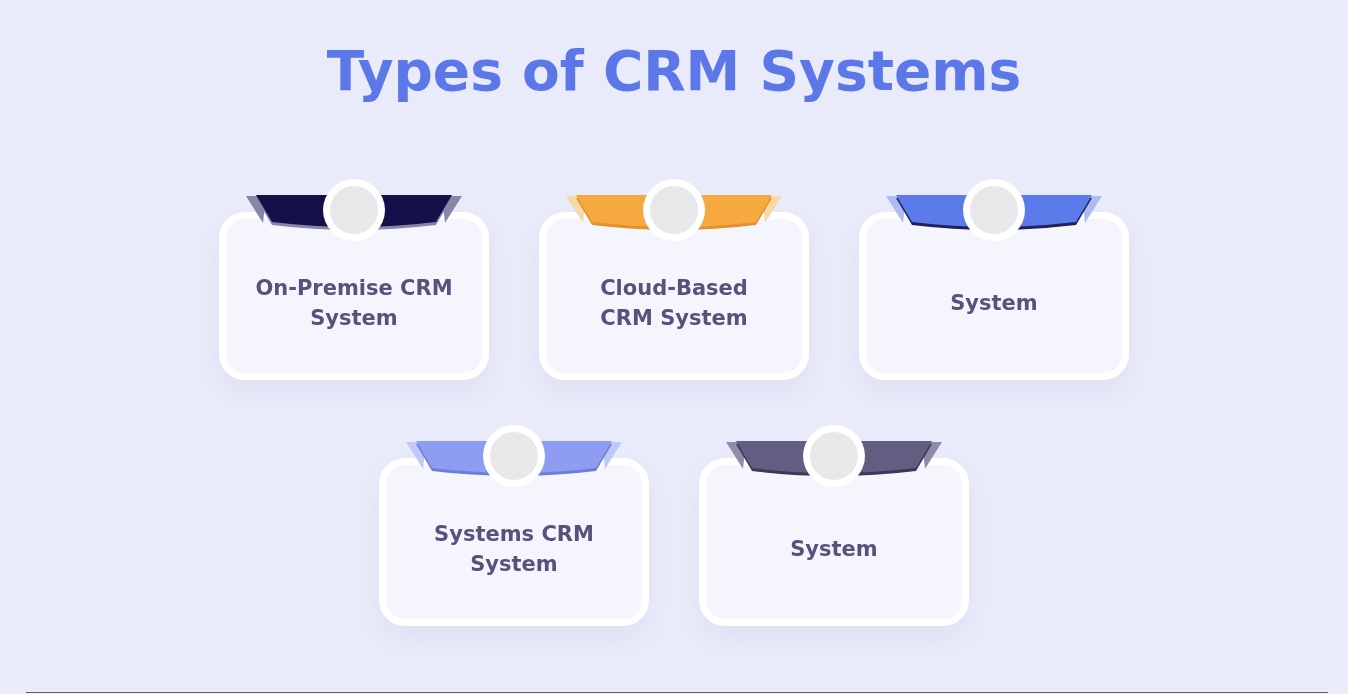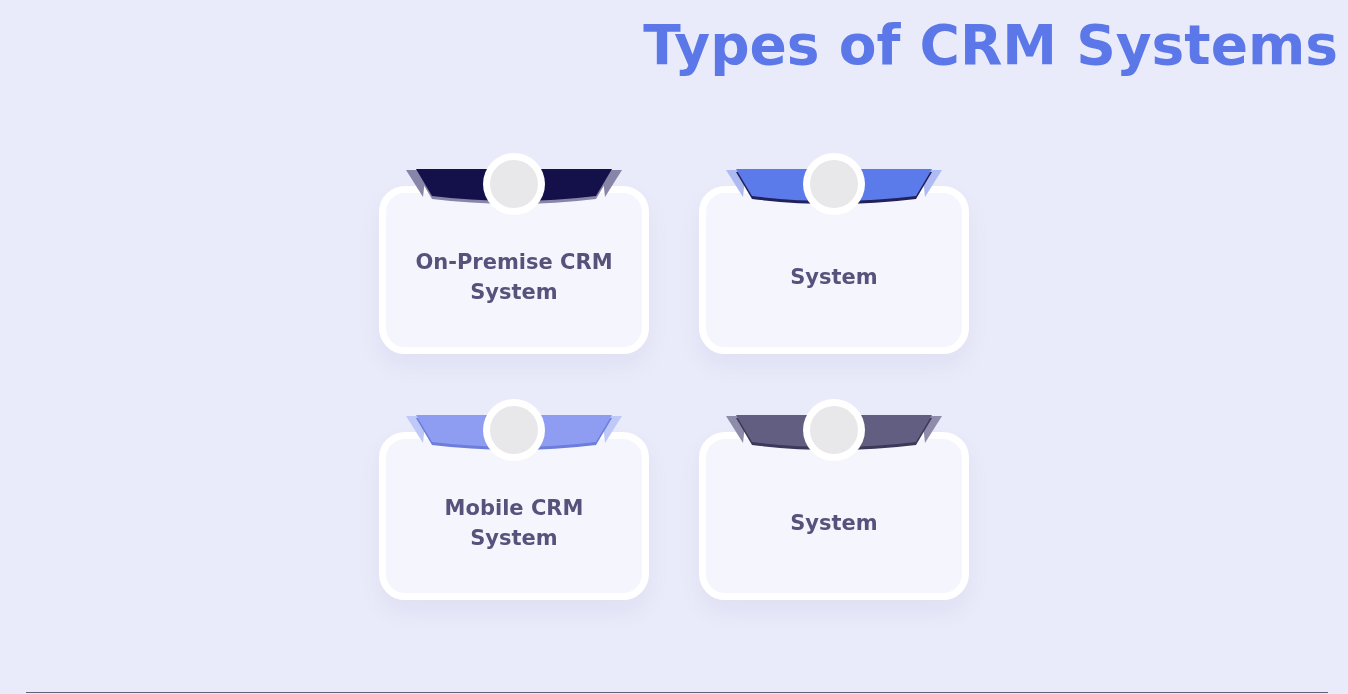--- a/index.html
+++ b/index.html
@@ -8,23 +8,24 @@
   }
   body {
     width: 1348px;
     height: 694px;
     position: relative;
     overflow: hidden;
     background: var(--background, #E9EBFA);
     font-family: "DejaVu Sans", "Liberation Sans", sans-serif;
   }
   .page-title {
-    margin: 10px;
+    margin: 0;
+    padding-top: 36px;
     height: 70px;
-    text-align: right;
+    text-align: center;
     font-size: 55px;
     font-weight: 700;
     letter-spacing: 0px;
     color: var(--title-color, #5C78E8);
     line-height: 70px;
   }
   .card-grid {
     position: relative;
   }
   .card-row {
@@ -98,20 +99,34 @@
       <path class="shadow" d="M22,20 L218,20 L202,47 Q120,57 38,47 Z"></path>
       <path class="band" d="M22,17 L218,17 L202,44 Q120,54 38,44 Z"></path>
       <circle class="badge-outer" cx="120" cy="32" r="31"></circle>
       <circle class="badge-inner" cx="120" cy="32" r="24"></circle>
     </svg>
     <div class="card-label">
       <span>On-Premise CRM</span>
       <span>System</span>
     </div>
   </div>
+      <div class="crm-card" style="--ribbon: #F5A93F; --fold: #F7D9A8; --shadow: #E2922E;">
+    <svg class="ribbon" viewBox="0 0 240 70" width="240" height="70" xmlns="http://www.w3.org/2000/svg">
+      <polygon class="fold" points="12,18 32,18 29,45"></polygon>
+      <polygon class="fold" points="228,18 208,18 211,45"></polygon>
+      <path class="shadow" d="M22,20 L218,20 L202,47 Q120,57 38,47 Z"></path>
+      <path class="band" d="M22,17 L218,17 L202,44 Q120,54 38,44 Z"></path>
+      <circle class="badge-outer" cx="120" cy="32" r="31"></circle>
+      <circle class="badge-inner" cx="120" cy="32" r="24"></circle>
+    </svg>
+    <div class="card-label">
+      <span>Cloud-Based</span>
+      <span>CRM System</span>
+    </div>
+  </div>
       <div class="crm-card" style="--ribbon: #5B7BEA; --fold: #AEBBF3; --shadow: #23215A;">
     <svg class="ribbon" viewBox="0 0 240 70" width="240" height="70" xmlns="http://www.w3.org/2000/svg">
       <polygon class="fold" points="12,18 32,18 29,45"></polygon>
       <polygon class="fold" points="228,18 208,18 211,45"></polygon>
       <path class="shadow" d="M22,20 L218,20 L202,47 Q120,57 38,47 Z"></path>
       <path class="band" d="M22,17 L218,17 L202,44 Q120,54 38,44 Z"></path>
       <circle class="badge-outer" cx="120" cy="32" r="31"></circle>
       <circle class="badge-inner" cx="120" cy="32" r="24"></circle>
     </svg>
     <div class="card-label">
@@ -123,21 +138,21 @@
       <div class="crm-card" style="--ribbon: #8E9DF2; --fold: #BFC9F7; --shadow: #6D7DDB;">
     <svg class="ribbon" viewBox="0 0 240 70" width="240" height="70" xmlns="http://www.w3.org/2000/svg">
       <polygon class="fold" points="12,18 32,18 29,45"></polygon>
       <polygon class="fold" points="228,18 208,18 211,45"></polygon>
       <path class="shadow" d="M22,20 L218,20 L202,47 Q120,57 38,47 Z"></path>
       <path class="band" d="M22,17 L218,17 L202,44 Q120,54 38,44 Z"></path>
       <circle class="badge-outer" cx="120" cy="32" r="31"></circle>
       <circle class="badge-inner" cx="120" cy="32" r="24"></circle>
     </svg>
     <div class="card-label">
-      <span>Mobile CRM</span>
+      <span>Systems CRM</span>
       <span>System</span>
     </div>
   </div>
       <div class="crm-card" style="--ribbon: #625E82; --fold: #8F8CAB; --shadow: #3B3859;">
     <svg class="ribbon" viewBox="0 0 240 70" width="240" height="70" xmlns="http://www.w3.org/2000/svg">
       <polygon class="fold" points="12,18 32,18 29,45"></polygon>
       <polygon class="fold" points="228,18 208,18 211,45"></polygon>
       <path class="shadow" d="M22,20 L218,20 L202,47 Q120,57 38,47 Z"></path>
       <path class="band" d="M22,17 L218,17 L202,44 Q120,54 38,44 Z"></path>
       <circle class="badge-outer" cx="120" cy="32" r="31"></circle>

